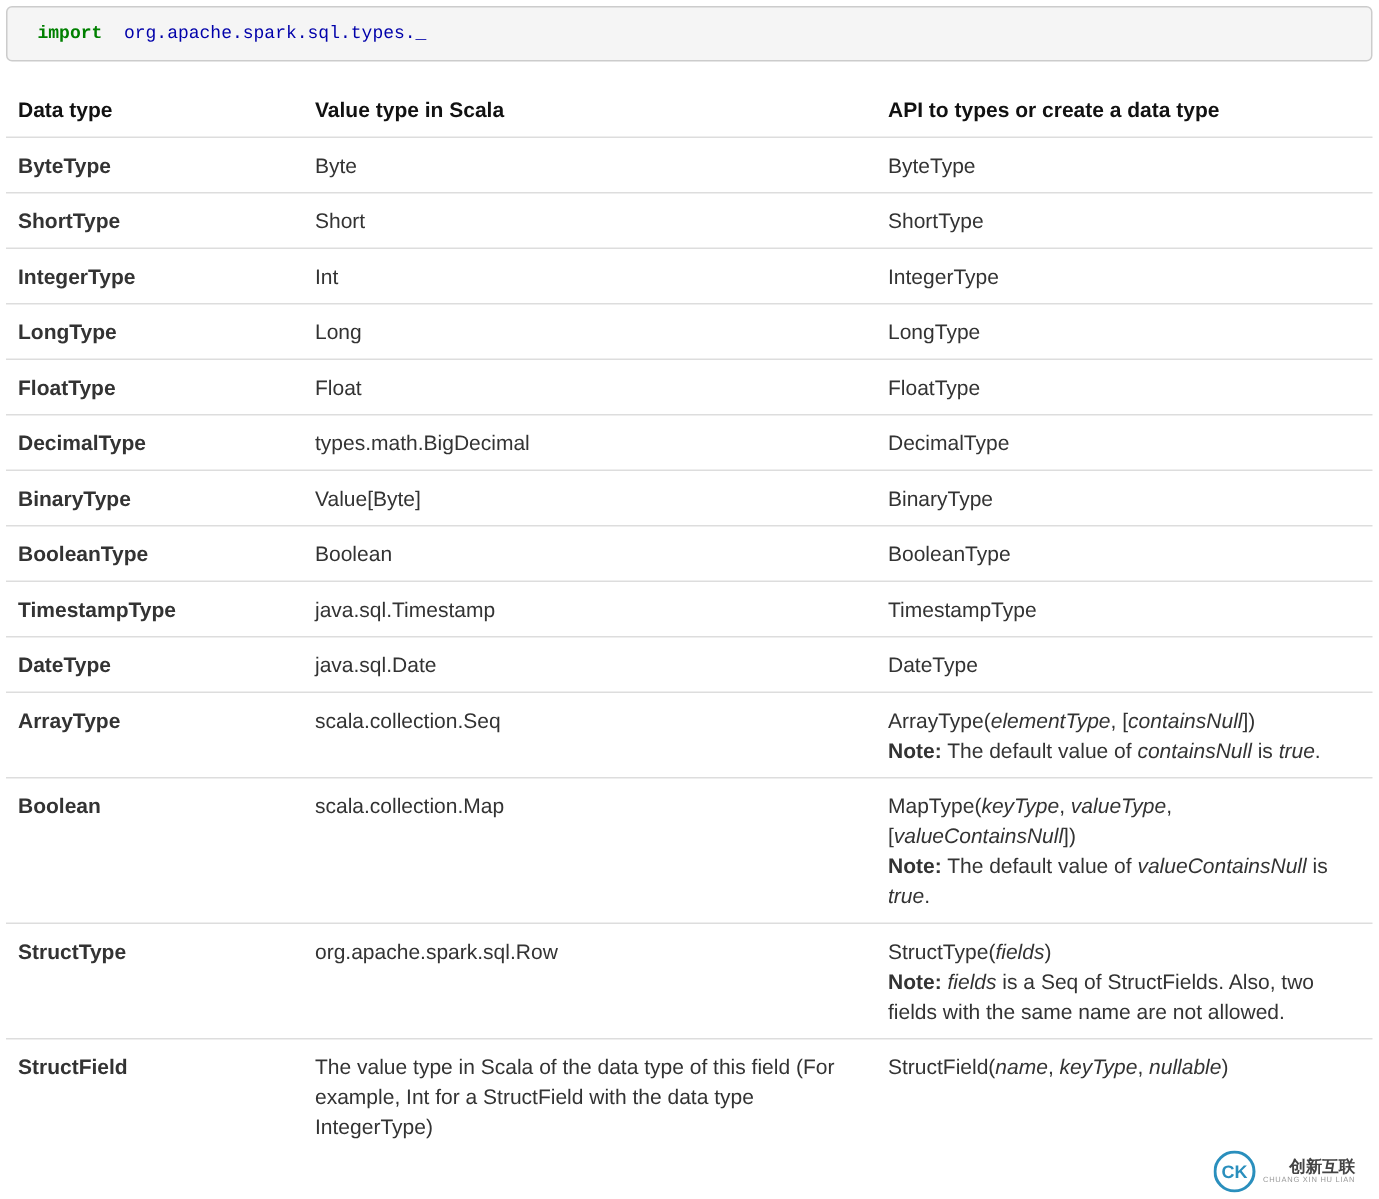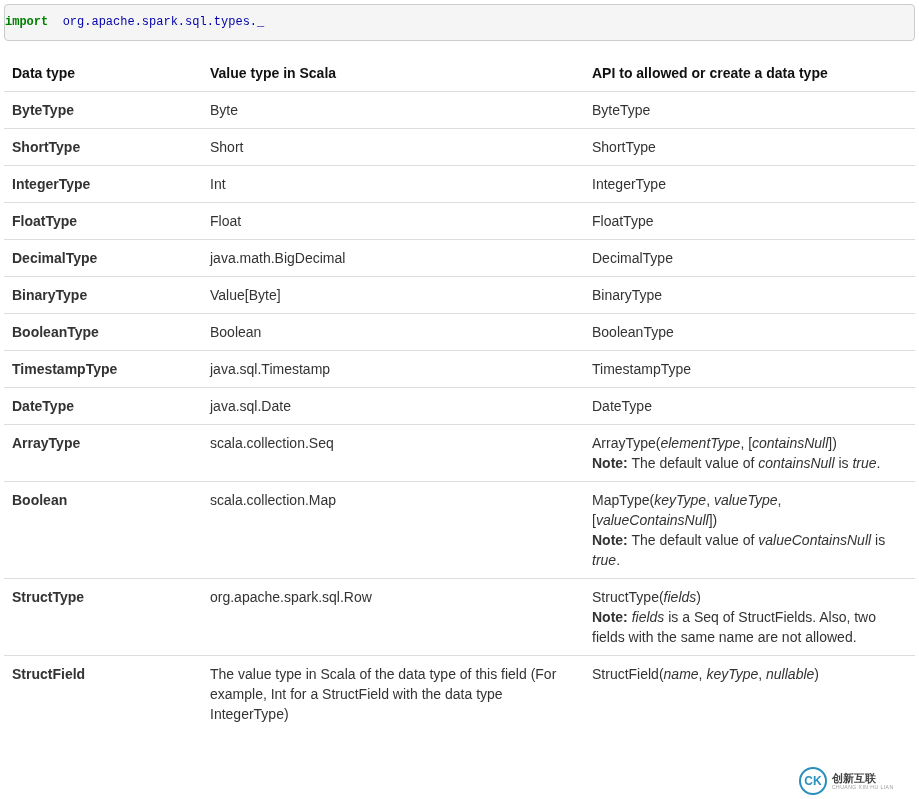--- a/index.html
+++ b/index.html
@@ -9,21 +9,21 @@
     font-size: 14px;
     color: #333;
     background: #fff;
     width: 919px;
     box-sizing: border-box;
   }
   .code-block {
     background: #f5f5f5;
     border: 1px solid #ccc;
     border-radius: 4px;
-    padding: 9px 0;
+    padding: 9px 20px;
     font-family: Monaco, Menlo, Consolas, "Courier New", monospace;
     font-size: 12px;
     line-height: 1.4;
     color: #333;
     margin-bottom: 14px;
     white-space: pre;
   }
   .code-block .kw { color: #008000; font-weight: bold; }
   .code-block .pkg { color: #0000aa; }
   table {
@@ -42,21 +42,21 @@
   thead th {
     border-top: none;
     font-weight: bold;
     color: #111;
   }
   td.col-type { font-weight: bold; }
   em { font-style: italic; }
   b.note { font-weight: bold; }
   .watermark {
     position: fixed;
-    right: 10px;
+    right: 0;
     bottom: 4px;
     width: 110px;
     height: 28px;
     display: flex;
     align-items: center;
     background: #fff;
     box-sizing: border-box;
   }
   .watermark .logo {
     width: 24px;
@@ -70,65 +70,71 @@
     color: #2a8fbd;
     font-size: 12px;
     margin-right: 5px;
     font-family: Arial, sans-serif;
   }
   .watermark .txt-main {
     font-size: 11px;
     font-weight: bold;
     color: #444;
     line-height: 12px;
+    text-align: right;
   }
   .watermark .txt-sub {
     font-size: 5px;
     color: #999;
     letter-spacing: 0.5px;
     line-height: 7px;
   }
 </style>
 </head>
 <body>
 
 <div class="code-block"><span class="kw">import</span>  <span class="pkg">org.apache.spark.sql.types._</span></div>
 
 <table>
   <thead>
     <tr>
       <th style="width:182px">Data type</th>
       <th style="width:366px">Value type in Scala</th>
-      <th>API to allowed or create a data type</th>
+      <th>API to types or create a data type</th>
     </tr>
   </thead>
   <tbody id="tbody">
       <tr>
         <td class="col-type">ByteType</td>
         <td>Byte</td>
         <td class="api-cell">ByteType</td>
       </tr>
       <tr>
         <td class="col-type">ShortType</td>
         <td>Short</td>
         <td class="api-cell">ShortType</td>
       </tr>
       <tr>
         <td class="col-type">IntegerType</td>
         <td>Int</td>
         <td class="api-cell">IntegerType</td>
       </tr>
       <tr>
+        <td class="col-type">LongType</td>
+        <td>Long</td>
+        <td class="api-cell">LongType</td>
+      </tr>
+      <tr>
         <td class="col-type">FloatType</td>
         <td>Float</td>
         <td class="api-cell">FloatType</td>
       </tr>
       <tr>
         <td class="col-type">DecimalType</td>
-        <td>java.math.BigDecimal</td>
+        <td>types.math.BigDecimal</td>
         <td class="api-cell">DecimalType</td>
       </tr>
       <tr>
         <td class="col-type">BinaryType</td>
         <td>Value[Byte]</td>
         <td class="api-cell">BinaryType</td>
       </tr>
       <tr>
         <td class="col-type">BooleanType</td>
         <td>Boolean</td>

